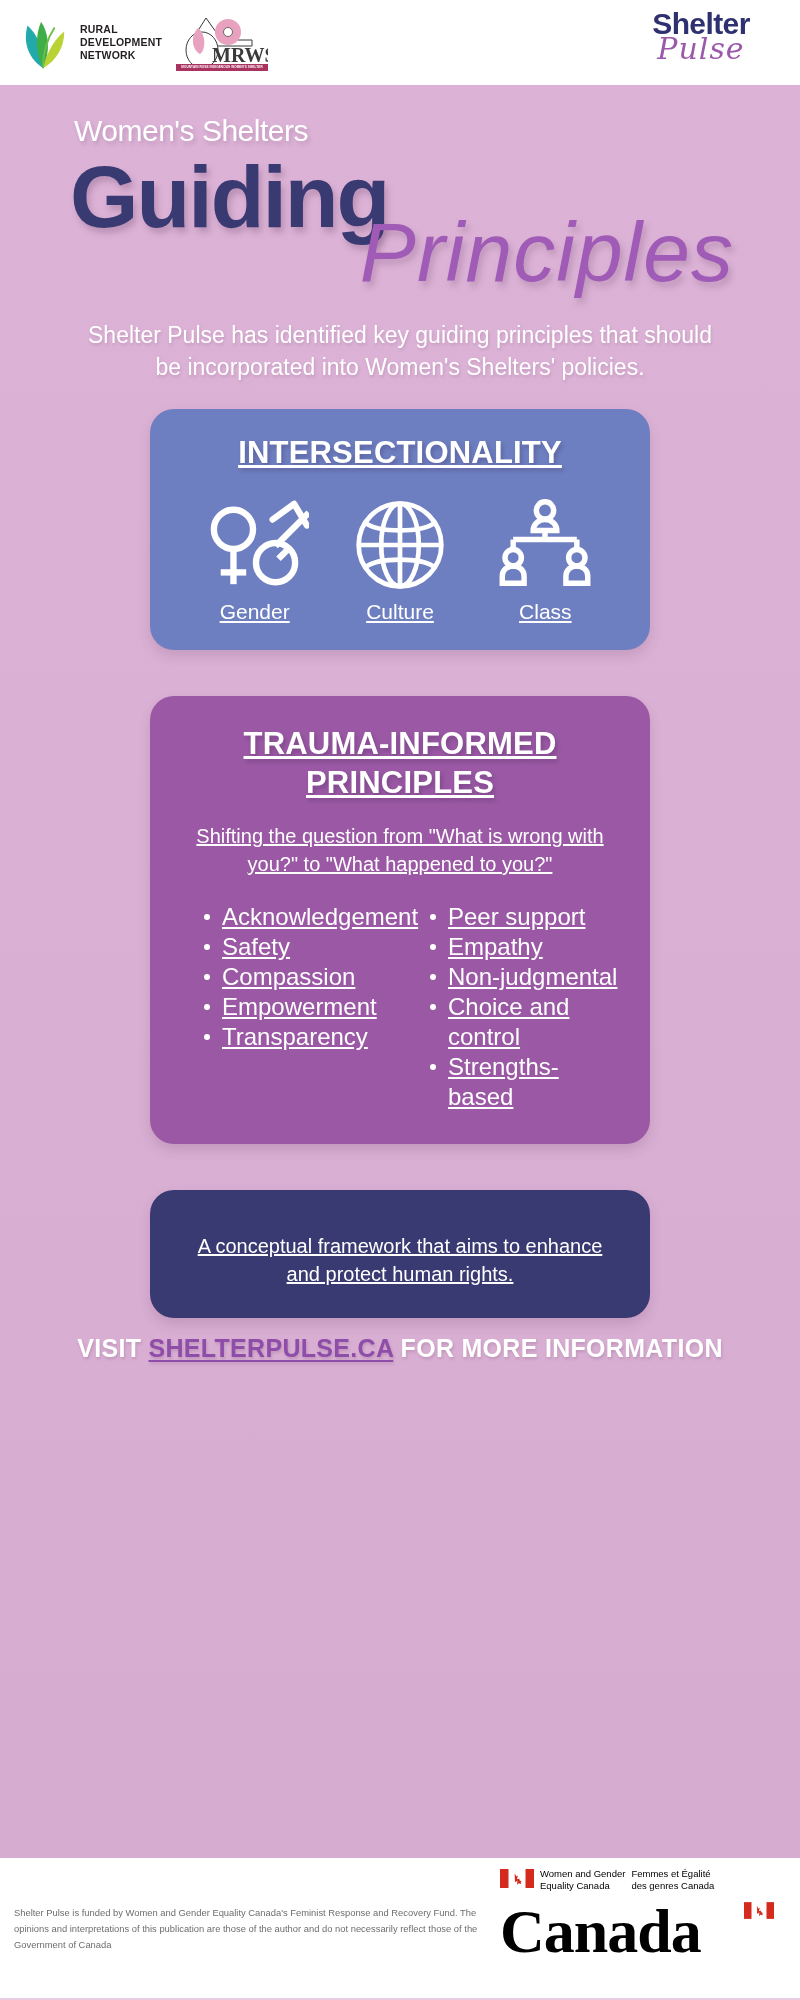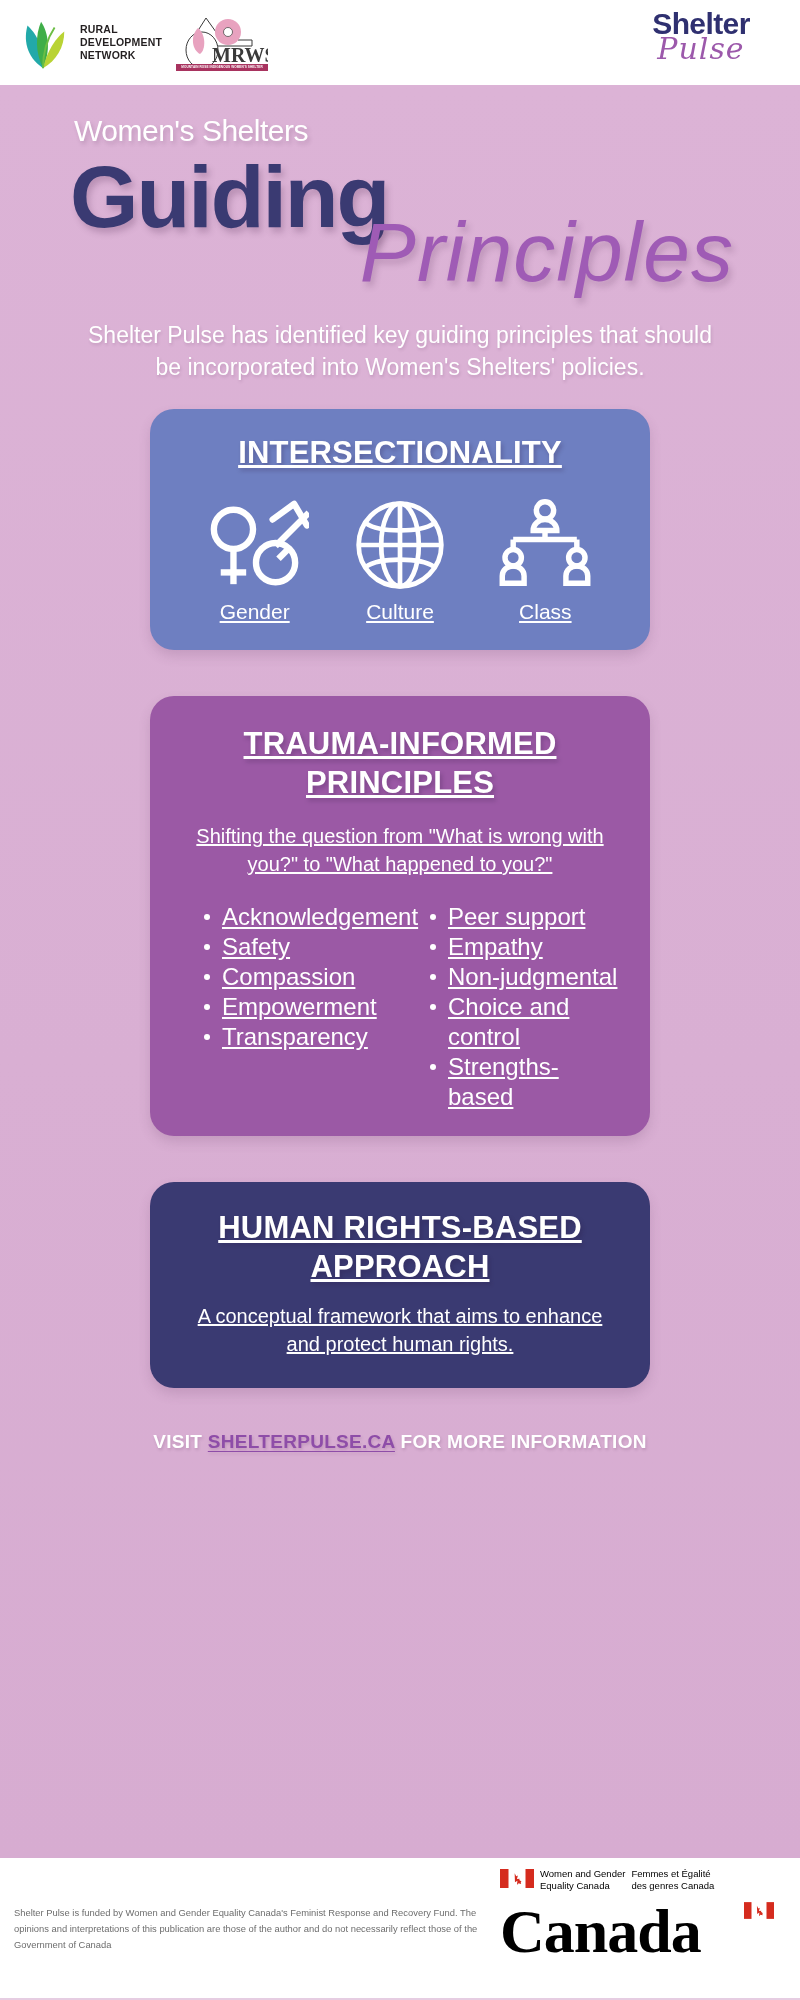--- a/index.html
+++ b/index.html
@@ -196,21 +196,21 @@
     margin-top: 8px;
     font-size: 21px;
     font-weight: 400;
     color: #ffffff;
   }
 
   
   #card-trauma {
     background: #9b59a5;
     margin-top: 46px;
-    padding: 28px 26px 24px;
+    padding: 28px 26px 32px;
   }
   #card-trauma .card-sub { margin-top: 20px; padding: 0 6px; }
 
   .bullets {
     display: flex;
     margin-top: 24px;
     padding-left: 24px;
     gap: 14px;
   }
   .bullets ul { list-style: none; width: 50%; }
@@ -231,23 +231,23 @@
 
   
   #card-humanrights {
     background: #3a3a72;
     margin-top: 46px;
     padding: 26px 26px 30px;
   }
   #card-humanrights .card-sub { margin-top: 16px; padding: 0 18px; }
 
   .visit {
-    margin-top: 43px;
-    text-align: center;
-    font-size: 19px;
+    margin-top: 16px;
+    text-align: center;
+    font-size: 25px;
     font-weight: 700;
     color: #ffffff;
     letter-spacing: .3px;
     text-shadow: 1px 2px 3px rgba(90,50,90,.2);
   }
   .visit a {
     color: #8e4da8;
     text-decoration: underline;
     text-underline-offset: 3px;
   }
@@ -433,21 +433,20 @@
           <li>Peer support</li>
           <li>Empathy</li>
           <li>Non-judgmental</li>
           <li>Choice and control</li>
           <li>Strengths-based</li>
         </ul>
       </div>
     </div>
 
     <div class="card" id="card-humanrights">
-      <div class="card-title">HUMAN RIGHTS-BASED APPROACH</div>
       <div class="card-sub">A conceptual framework that aims to enhance and protect human rights.</div>
     </div>
 
     <div class="visit">
       <span>VISIT </span><a href="#">SHELTERPULSE.CA</a><span> FOR MORE INFORMATION</span>
     </div>
 
   </div>
 
   <div class="footer">

